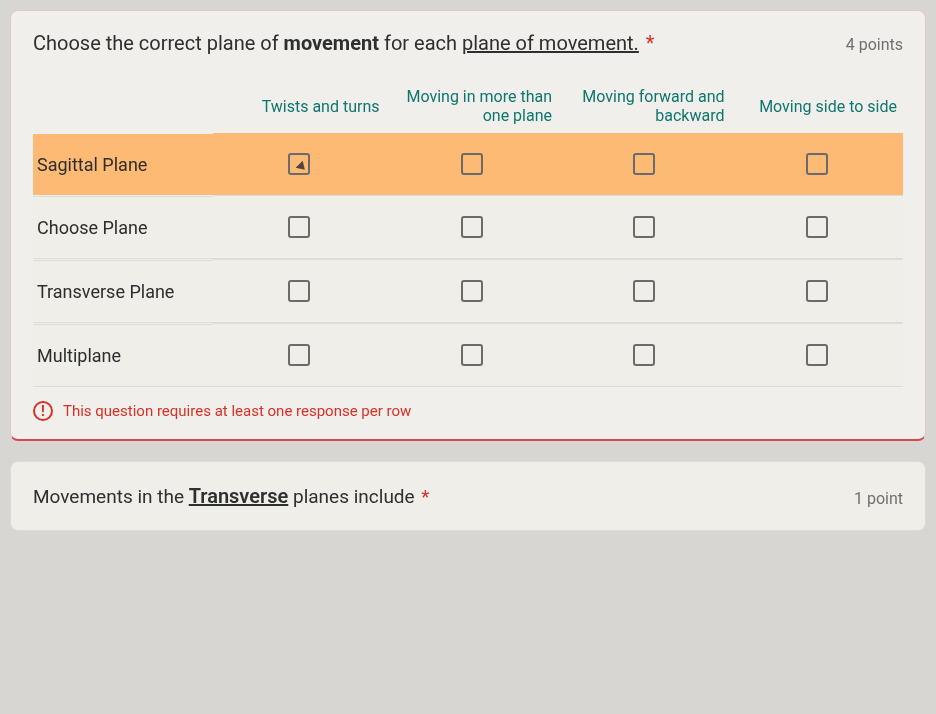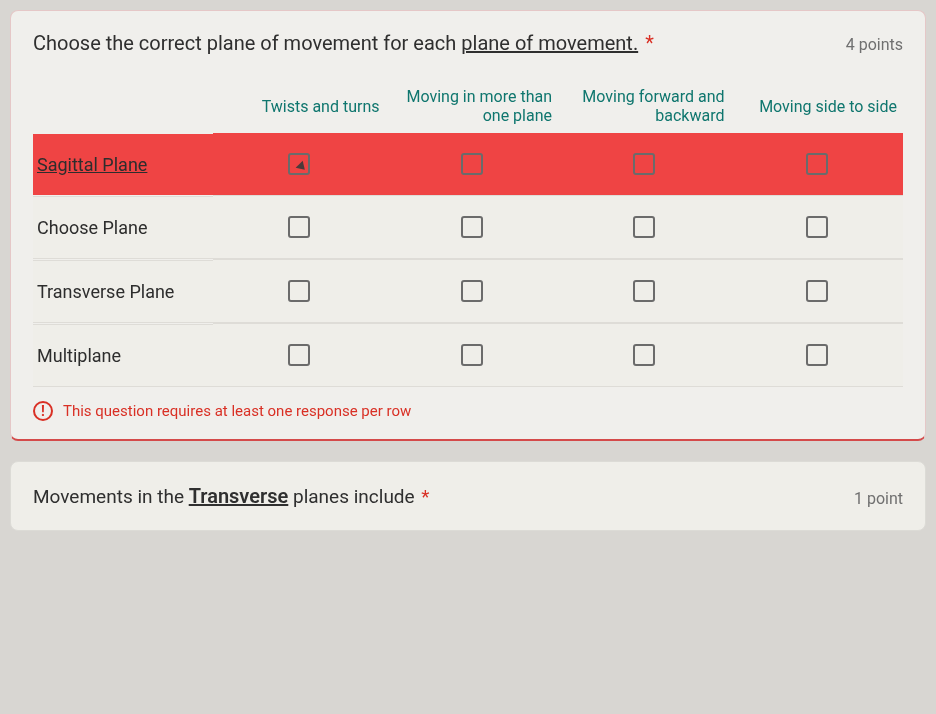--- a/index.html
+++ b/index.html
@@ -23,21 +23,21 @@
   .question-row {
     display: flex;
     align-items: baseline;
     justify-content: space-between;
     margin-bottom: 24px;
   }
   .q-title {
     font-size: 20px;
     color: #2f2f2f;
   }
-  .q-title .bold { font-weight: 400; }
+  .q-title .bold { font-weight: 700; }
   .q-title .ul { text-decoration: underline; }
   .asterisk { color: #d93025; margin-left: 2px; }
   .points {
     font-size: 16px;
     color: #707070;
     white-space: nowrap;
     margin-left: 36px;
   }
   .grid {
     display: grid;
@@ -49,22 +49,21 @@
     font-size: 16px;
     color: #0f766e;
     padding: 8px 6px;
   }
   .row-label {
     font-size: 18px;
     color: #2d2d2d;
     padding: 20px 10px 20px 4px;
   }
   .row-bg {
-    background: #ef4444;
-    text-decoration: underline;
+    background: #fdba74;
   }
   .row-card {
     background: #efeee9;
     border-top: 1px solid #dedcd7;
     border-bottom: 1px solid #dedcd7;
   }
   .cell {
     display: flex;
     justify-content: center;
     align-items: center;

